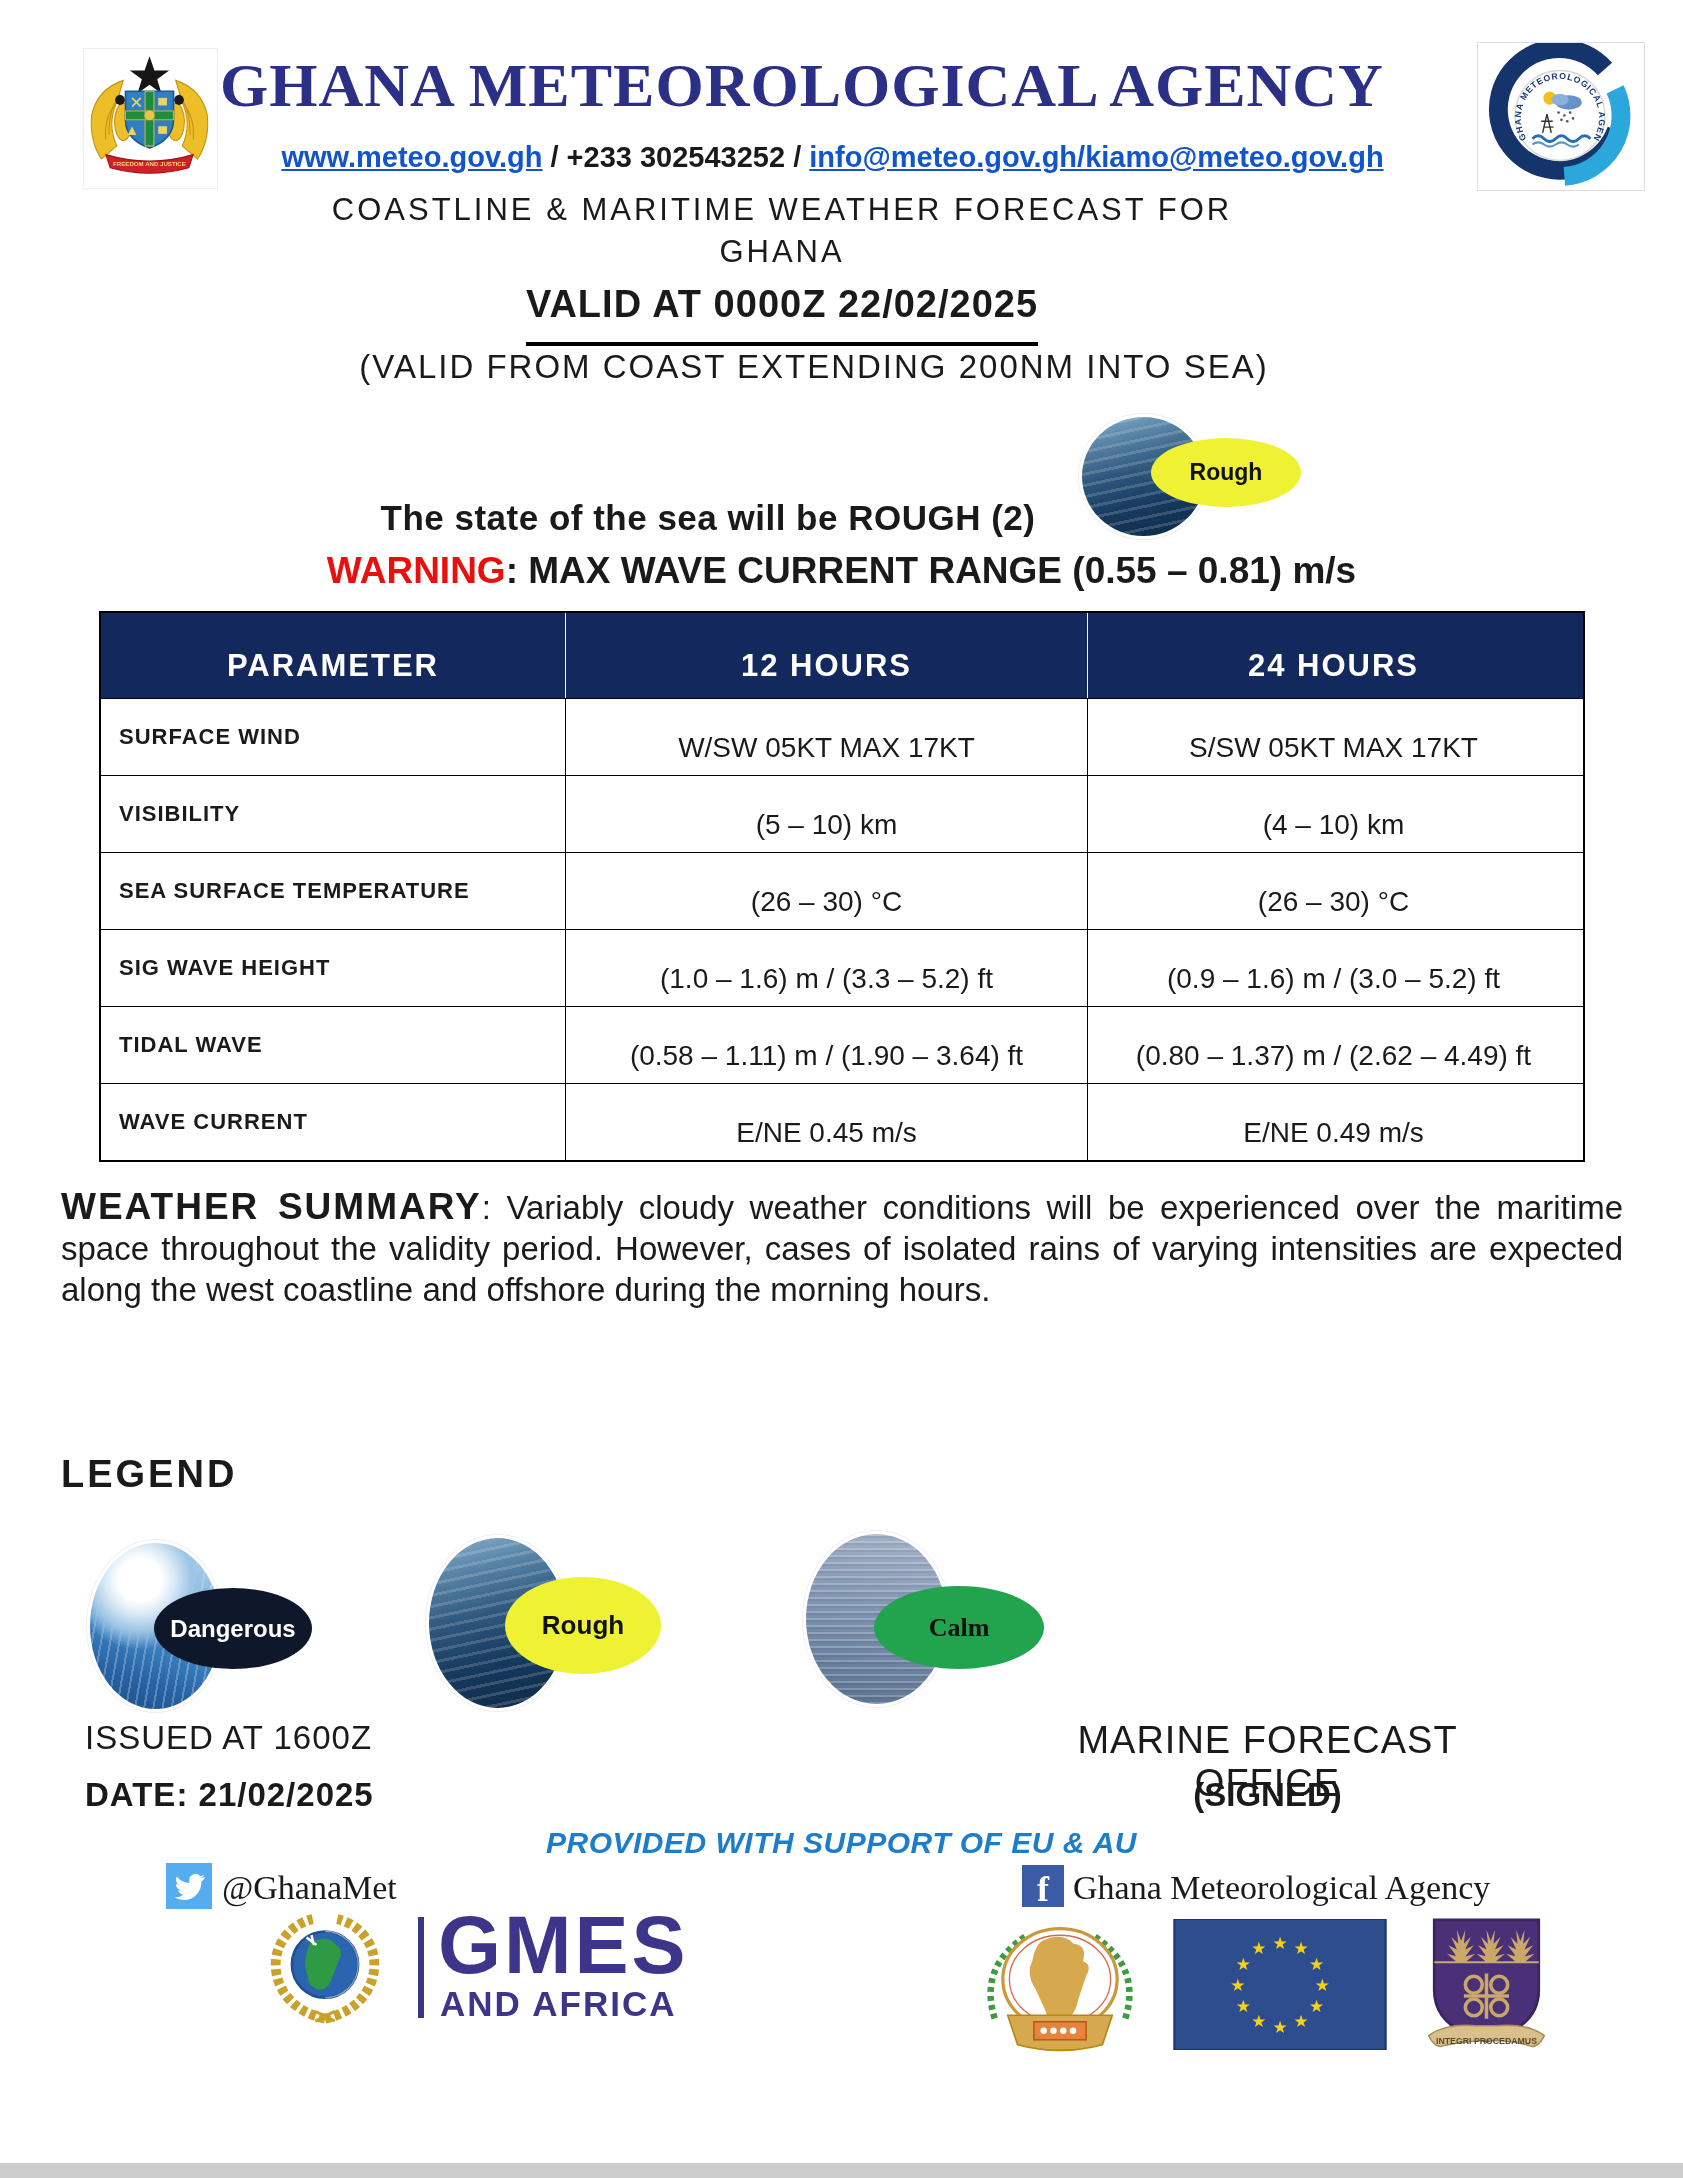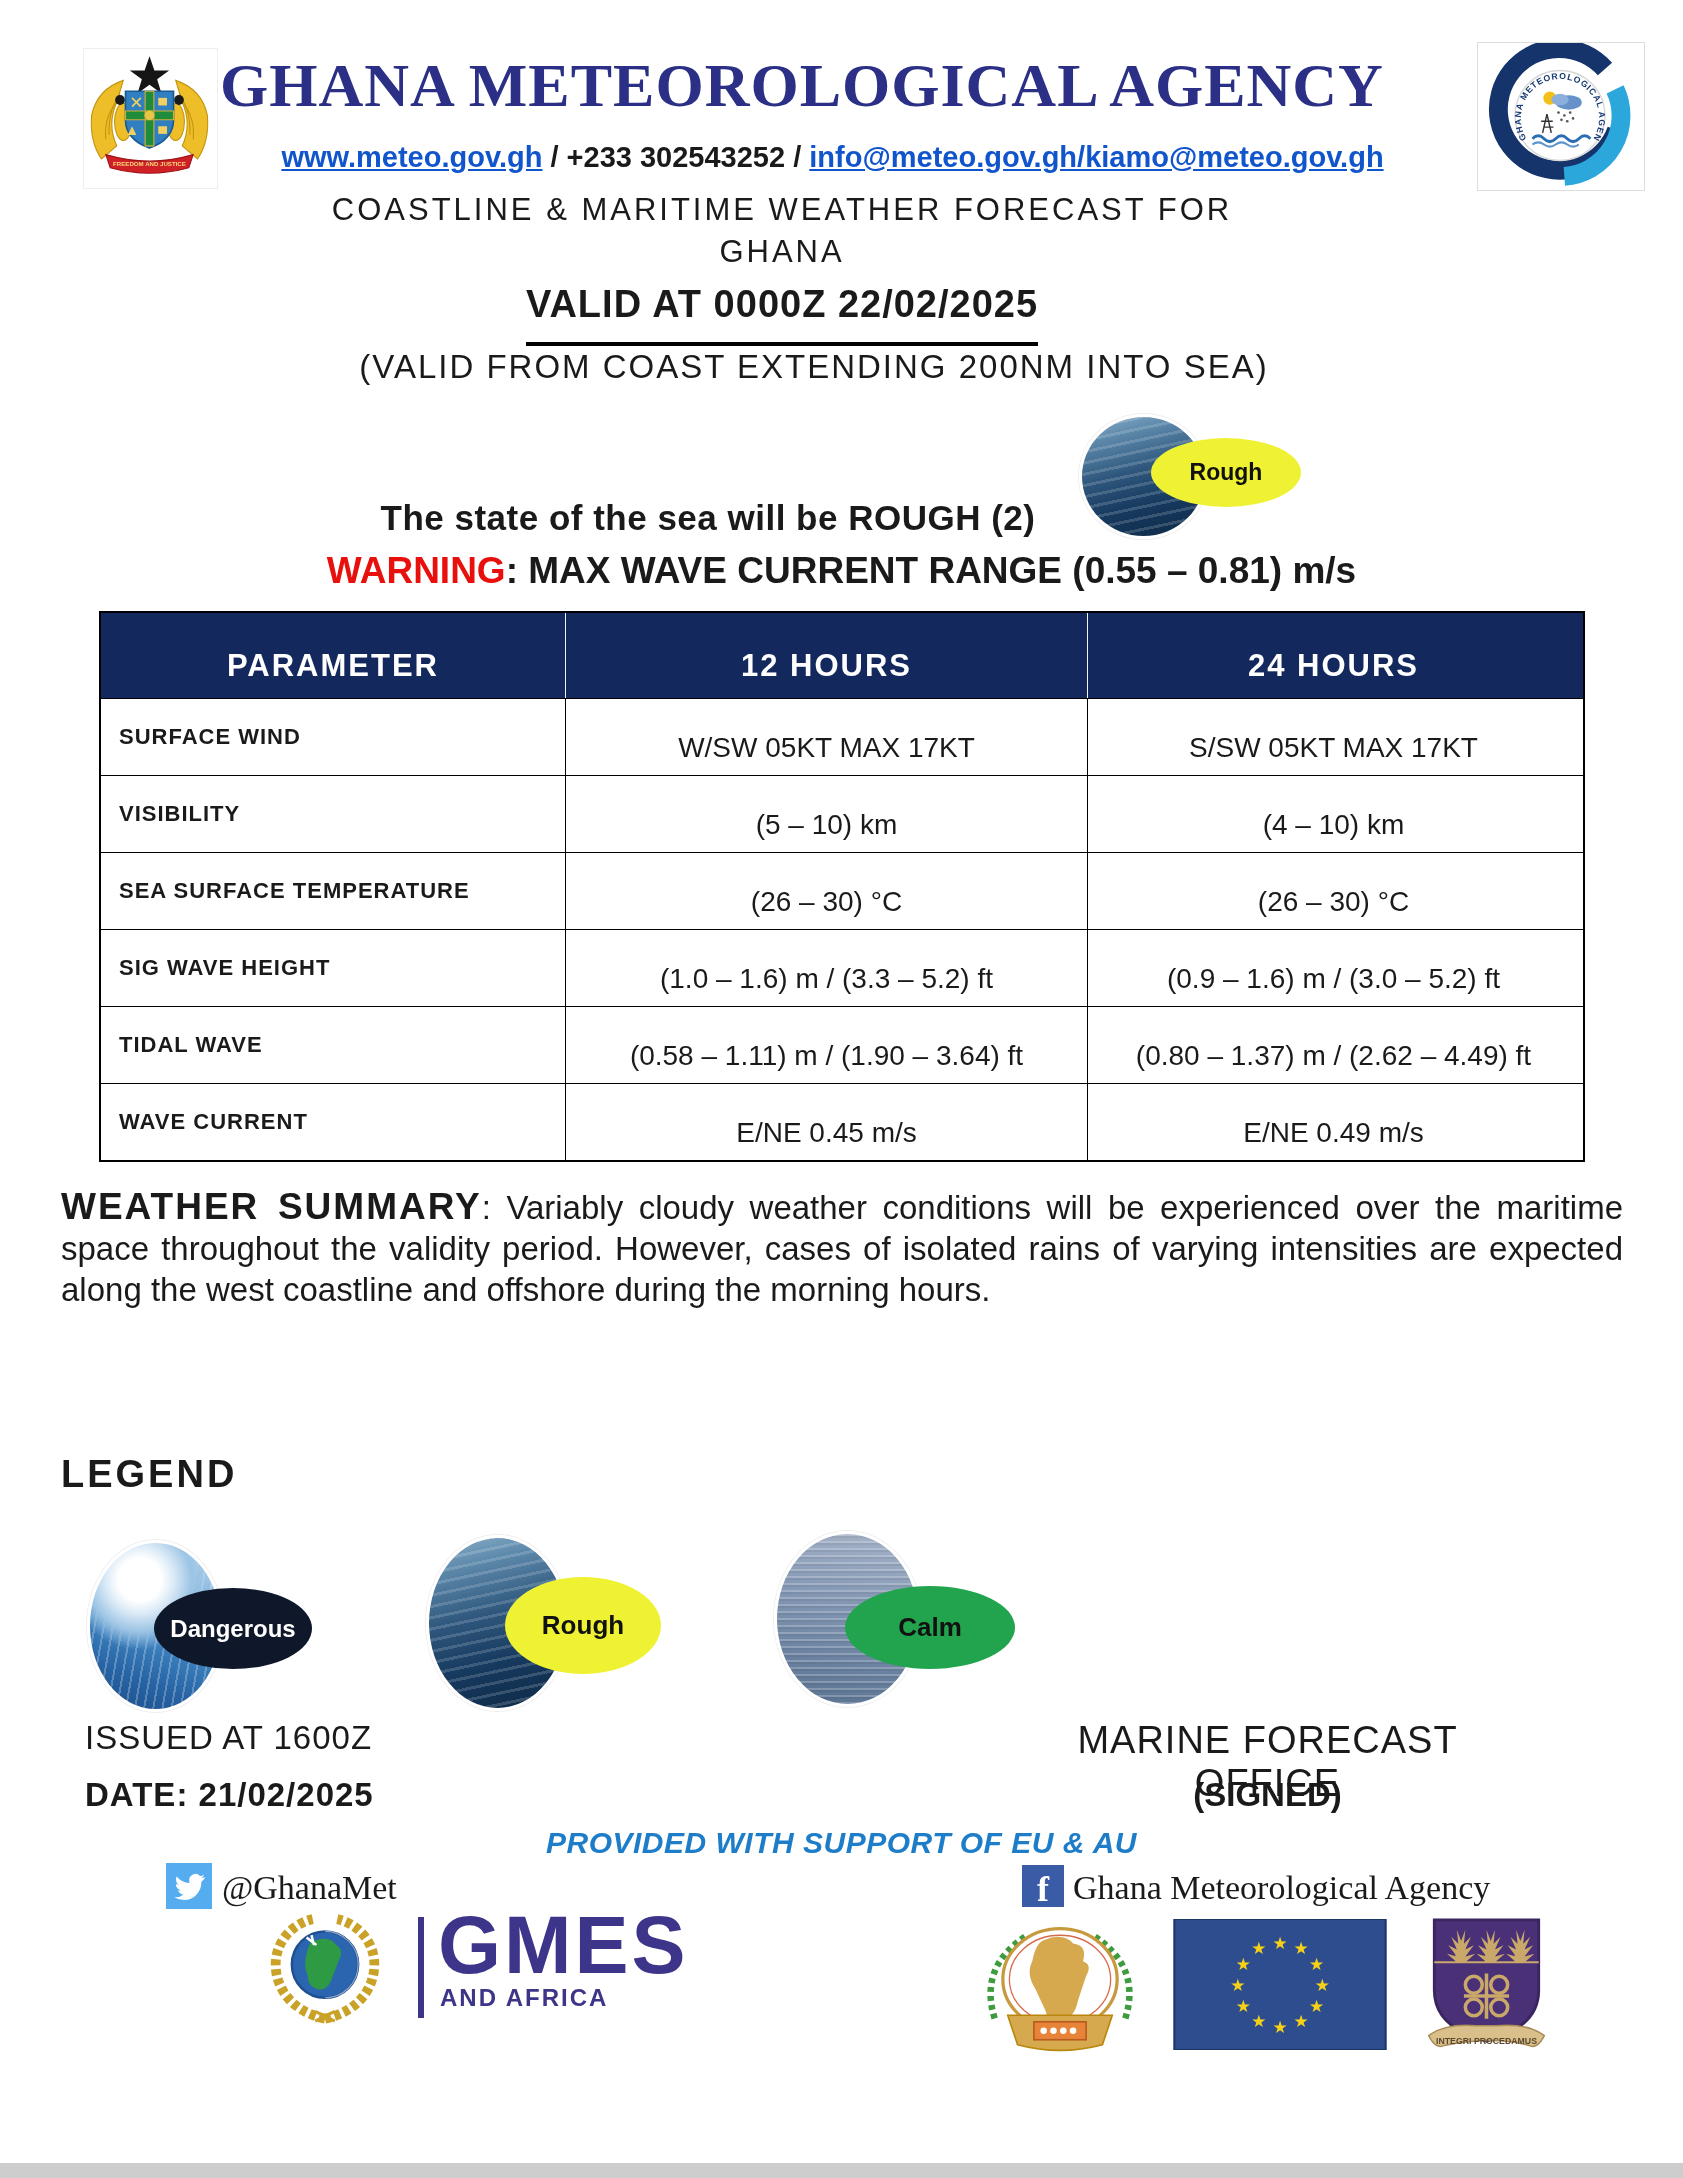--- a/index.html
+++ b/index.html
@@ -75,21 +75,21 @@
 
   
   .legend-heading{position:absolute;left:61px;top:1453px;font-size:38px;font-weight:bold;letter-spacing:3px;}
   .legend-item{position:absolute;height:178px;}
   .li-1{left:87px;top:1540px;width:238px;}
   .li-1 .sea-circle{left:0;top:0;width:131px;height:166px;}
   .li-1 .oval{left:67px;top:48px;width:158px;height:81px;font-size:24px;}
   .li-2{left:426px;top:1535px;width:248px;}
   .li-2 .sea-circle{left:0;top:0;width:137px;height:170px;}
   .li-2 .oval{left:79px;top:42px;width:156px;height:97px;font-size:26px;}
-  .li-3{left:774px;top:1531px;width:257px;}
+  .li-3{left:803px;top:1531px;width:257px;font-family:Liberation Serif, serif;}
   .li-3 .sea-circle{left:0;top:0;width:141px;height:170px;}
   .li-3 .oval{left:71px;top:55px;width:170px;height:83px;font-size:26px;}
 
   
   .issued{position:absolute;left:85px;top:1719px;font-size:33px;letter-spacing:1px;}
   .office{position:absolute;left:1010px;top:1719px;width:515px;text-align:center;font-size:38px;letter-spacing:1px;}
   .dateline{position:absolute;left:85px;top:1776px;font-size:33px;font-weight:bold;letter-spacing:1px;}
   .signed{position:absolute;left:1010px;top:1776px;width:515px;text-align:center;font-size:33px;font-weight:bold;}
   .support{position:absolute;left:0;top:1826px;width:1683px;text-align:center;
     font-size:30px;font-weight:bold;font-style:italic;color:#1e7dc8;letter-spacing:0.5px;}
@@ -100,21 +100,21 @@
     color:#fff;font-family:"Liberation Serif",serif;font-weight:bold;font-size:36px;
     display:flex;align-items:flex-end;justify-content:center;line-height:36px;}
   .fb-name{position:absolute;left:1073px;top:1869px;font-family:"Liberation Serif",serif;font-size:34px;}
 
   
   .gmes{position:absolute;left:250px;top:1913px;width:495px;height:117px;}
   .gmes-wreath{position:absolute;left:0;top:0;width:150px;height:113px;}
   .gmes-bar{position:absolute;left:168px;top:4px;width:6px;height:101px;background:#3d3589;}
   .gmes-text1{position:absolute;left:188px;top:-8px;font-size:81px;line-height:81px;font-weight:bold;
     color:#3d3589;letter-spacing:3px;}
-  .gmes-text2{position:absolute;left:190px;top:71px;font-size:24px;font-weight:bold;color:#3d3589;letter-spacing:2px;}
+  .gmes-text2{position:absolute;left:190px;top:71px;font-size:35px;font-weight:bold;color:#3d3589;letter-spacing:2px;}
   .au-logo{position:absolute;left:962px;top:1913px;width:196px;height:150px;}
   .eu-flag{position:absolute;left:1173px;top:1919px;width:214px;height:131px;}
   .ug-crest{position:absolute;left:1423px;top:1911px;width:127px;height:150px;}
 
   .bottom-bar{position:absolute;left:0;bottom:0;width:1683px;height:15px;background:#cdcdcd;}
 </style>
 </head>
 <body>
 
 <div class="page">

